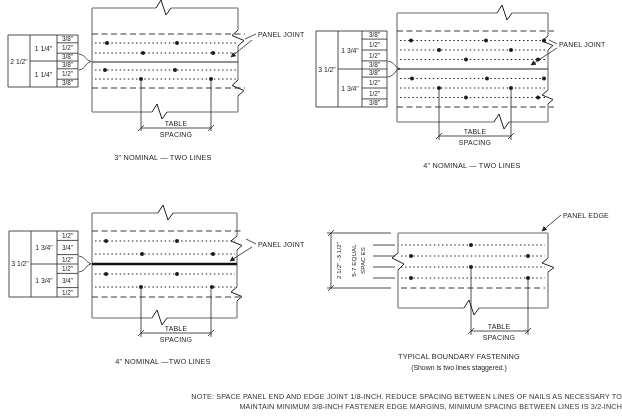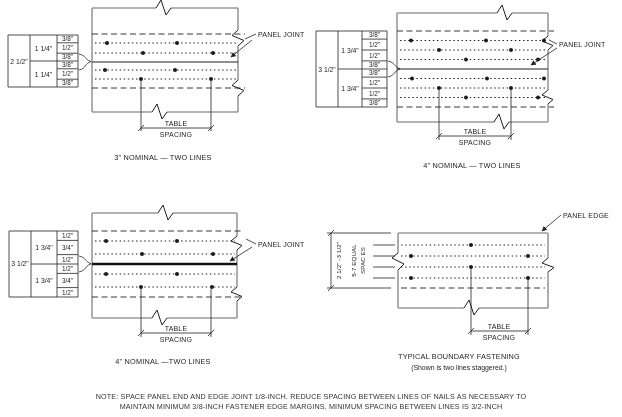--- a/index.html
+++ b/index.html
@@ -18,21 +18,21 @@
   .ann{font-size:7px;letter-spacing:.2px;}
   .vert{font-size:6.2px;letter-spacing:.1px;}
   .blk{stroke:#222;fill:none;}
   .gry{stroke:#9a9a9a;stroke-width:1.6;fill:none;}
   .dash{stroke:#222;stroke-width:.9;fill:none;stroke-dasharray:6,3.5;}
   .dot{stroke:#222;stroke-width:1;fill:none;stroke-dasharray:1.5,2.6;}
   .thin{stroke:#222;stroke-width:.8;fill:none;}
   .joint{stroke:#222;stroke-width:1.1;fill:none;}
   .jointThick{stroke:#111;stroke-width:2.6;fill:none;}
   .nail{fill:#1a1a1a;}
-  #note{position:absolute;left:0;top:392px;width:622px;text-align:center;
+  #note{position:absolute;left:0;top:392px;width:622px;text-align:right;
         font-size:7.2px;line-height:10px;color:#333;letter-spacing:.15px;}
 </style>
 </head>
 <body>
 
 <div id="stage">
 
   <svg id="d1" class="diag" width="311" height="180" viewBox="0 0 311 180">
     <defs>
       <marker id="ah1" viewBox="0 0 10 10" refX="9" refY="5" markerWidth="6.5" markerHeight="6.5" orient="auto">

